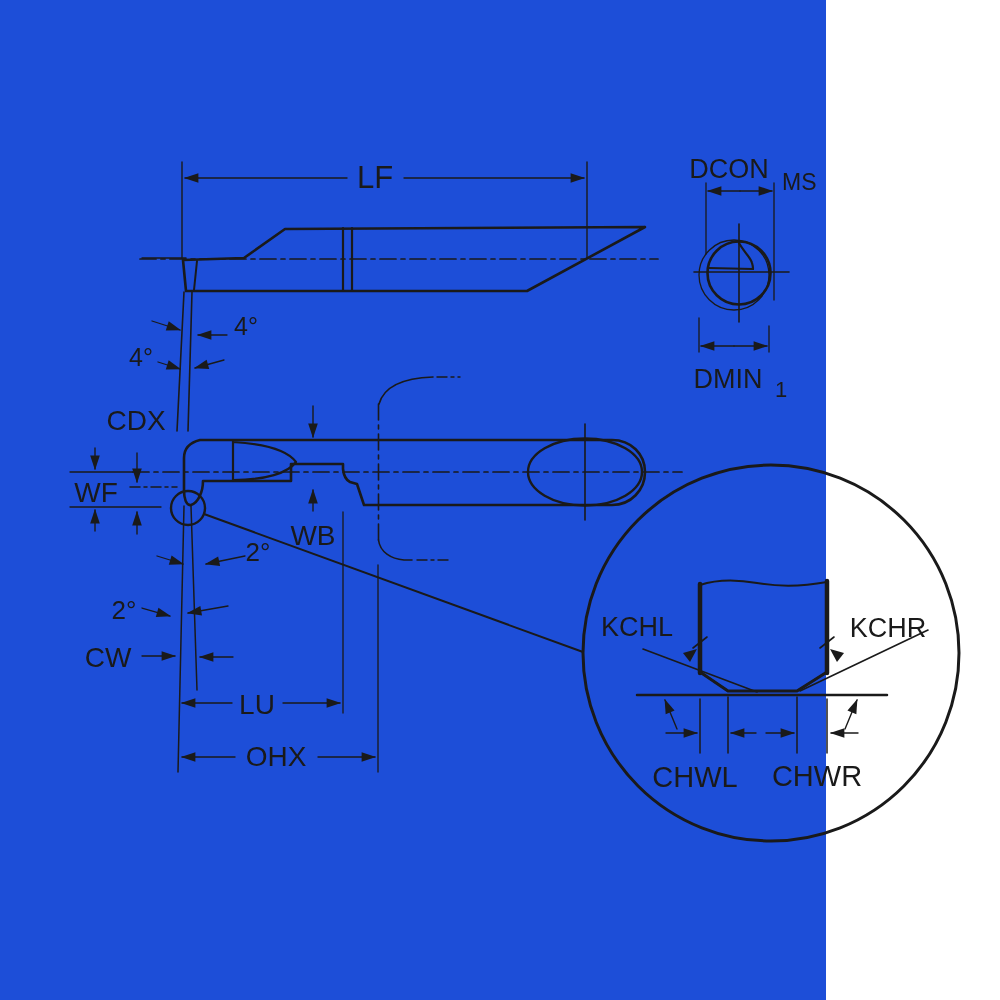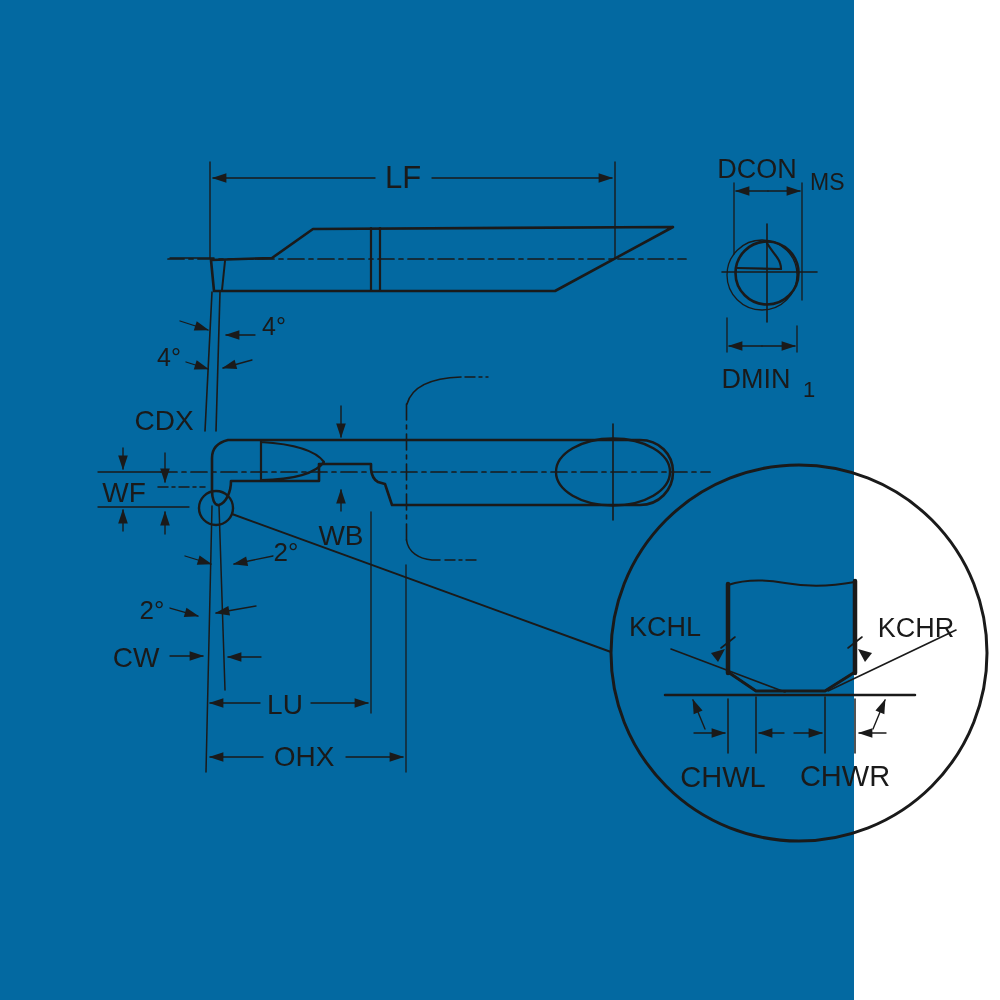--- a/index.html
+++ b/index.html
@@ -1,16 +1,16 @@
 <!DOCTYPE html>
 <html><head>
 <meta charset="utf-8">
 <style>
   html,body{margin:0;padding:0;background:#fff;}
-  #stage{width:826px;height:1000px;background:#0369a1;position:relative;padding-left:28px;}
+  #stage{width:826px;height:1000px;background:#1d4ed8;position:relative;}
   svg{display:block;}
   .ln{fill:none;stroke:#1A1A1A;stroke-linecap:round;stroke-linejoin:round;}
   .dd{stroke-dasharray:16 5 4 5;}
   .dd2{stroke-dasharray:10 4 3 4;}
   text{fill:#1A1A1A;font-family:"Liberation Sans","DejaVu Sans",sans-serif;}
   .mid{text-anchor:middle;}
   marker path{fill:#1A1A1A;stroke:none;}
   polygon.ah{fill:#1A1A1A;stroke:none;}
 </style>
 </head>

